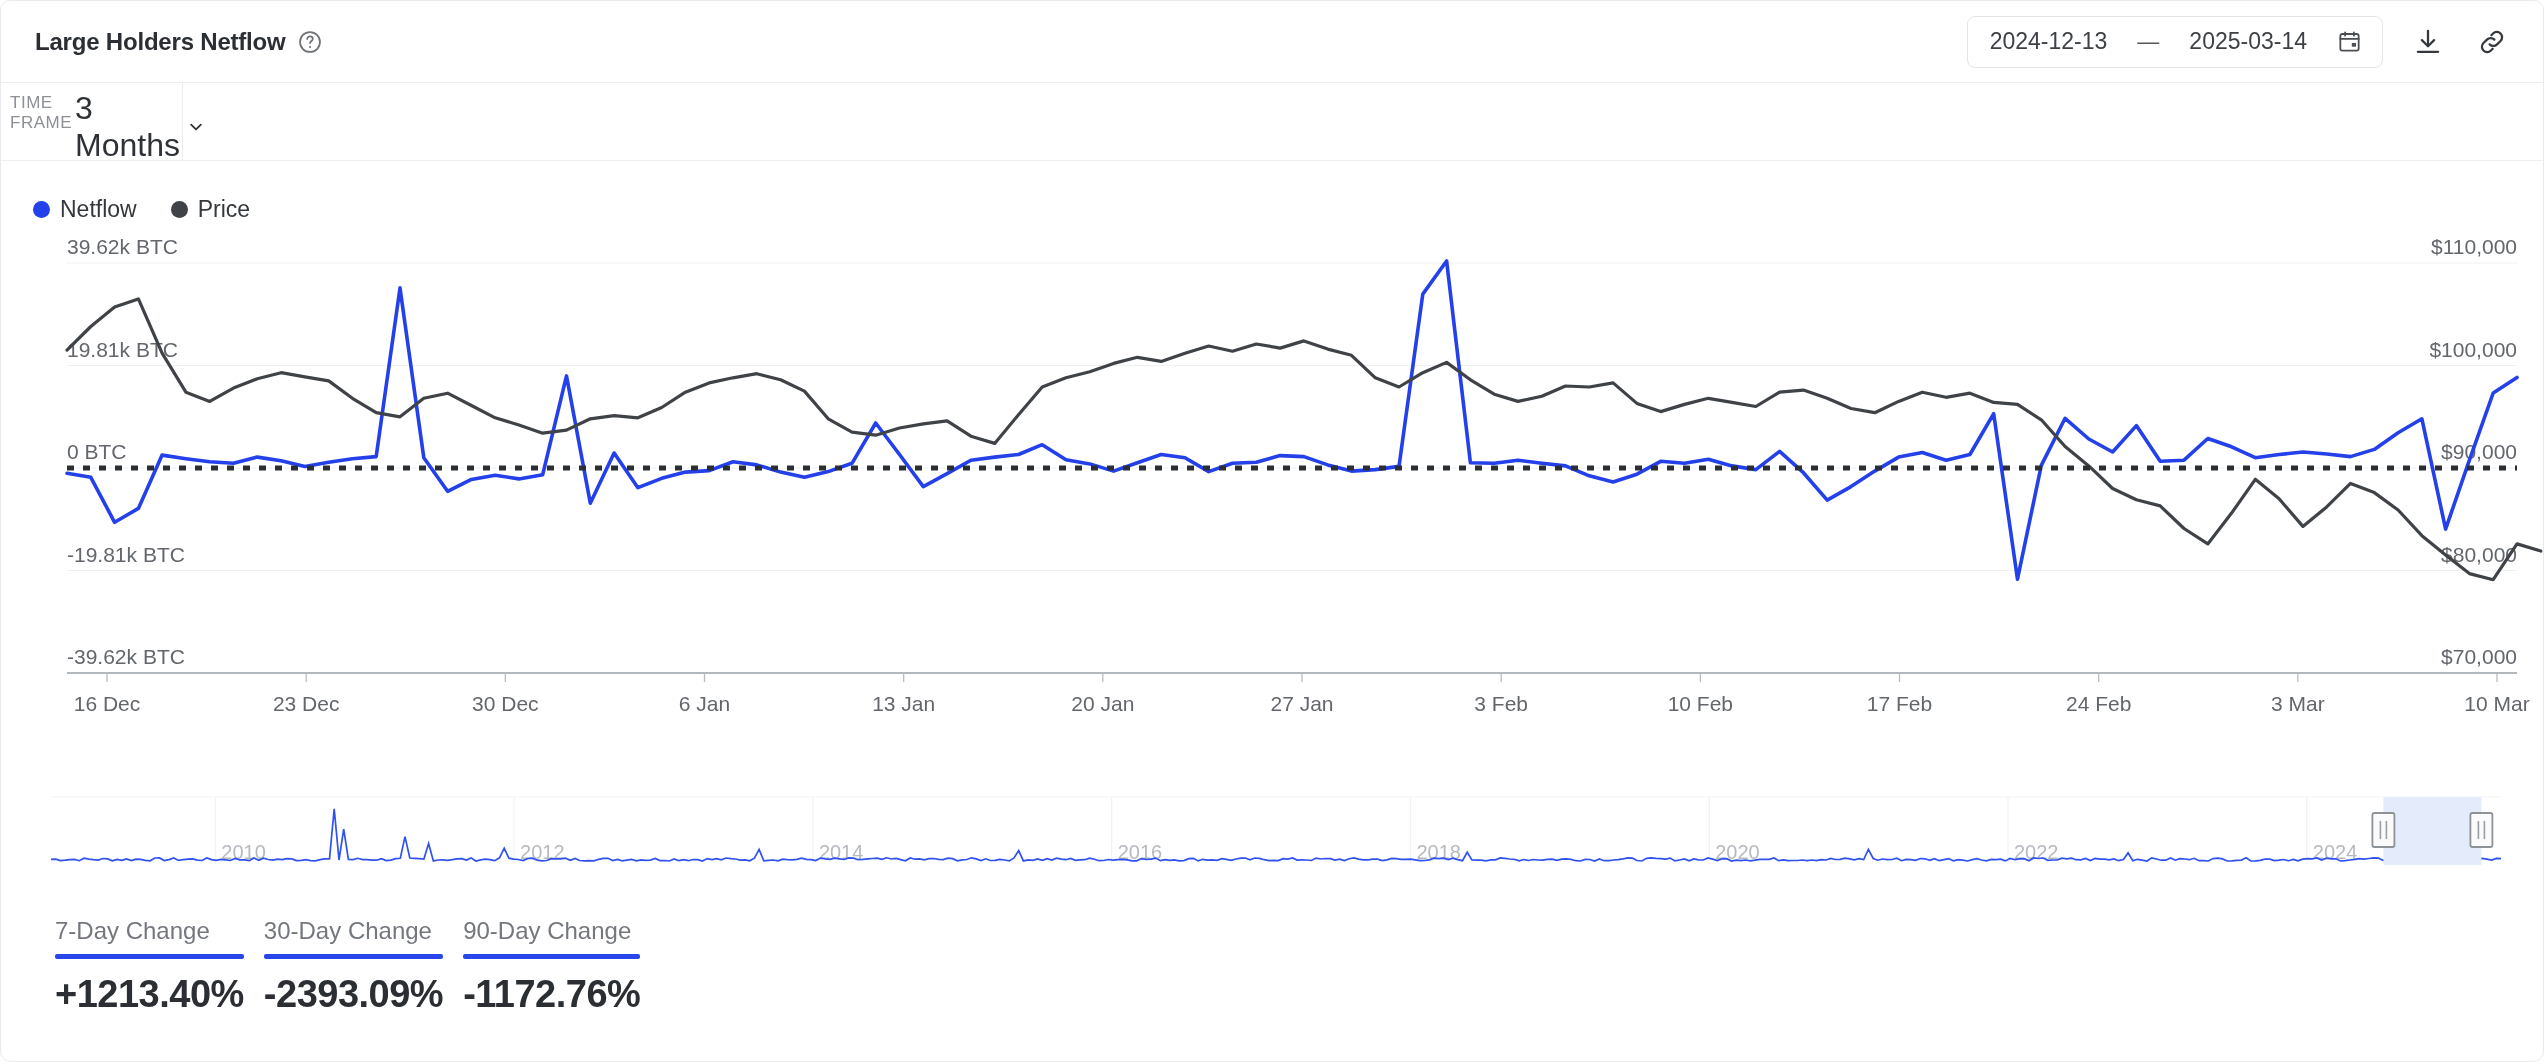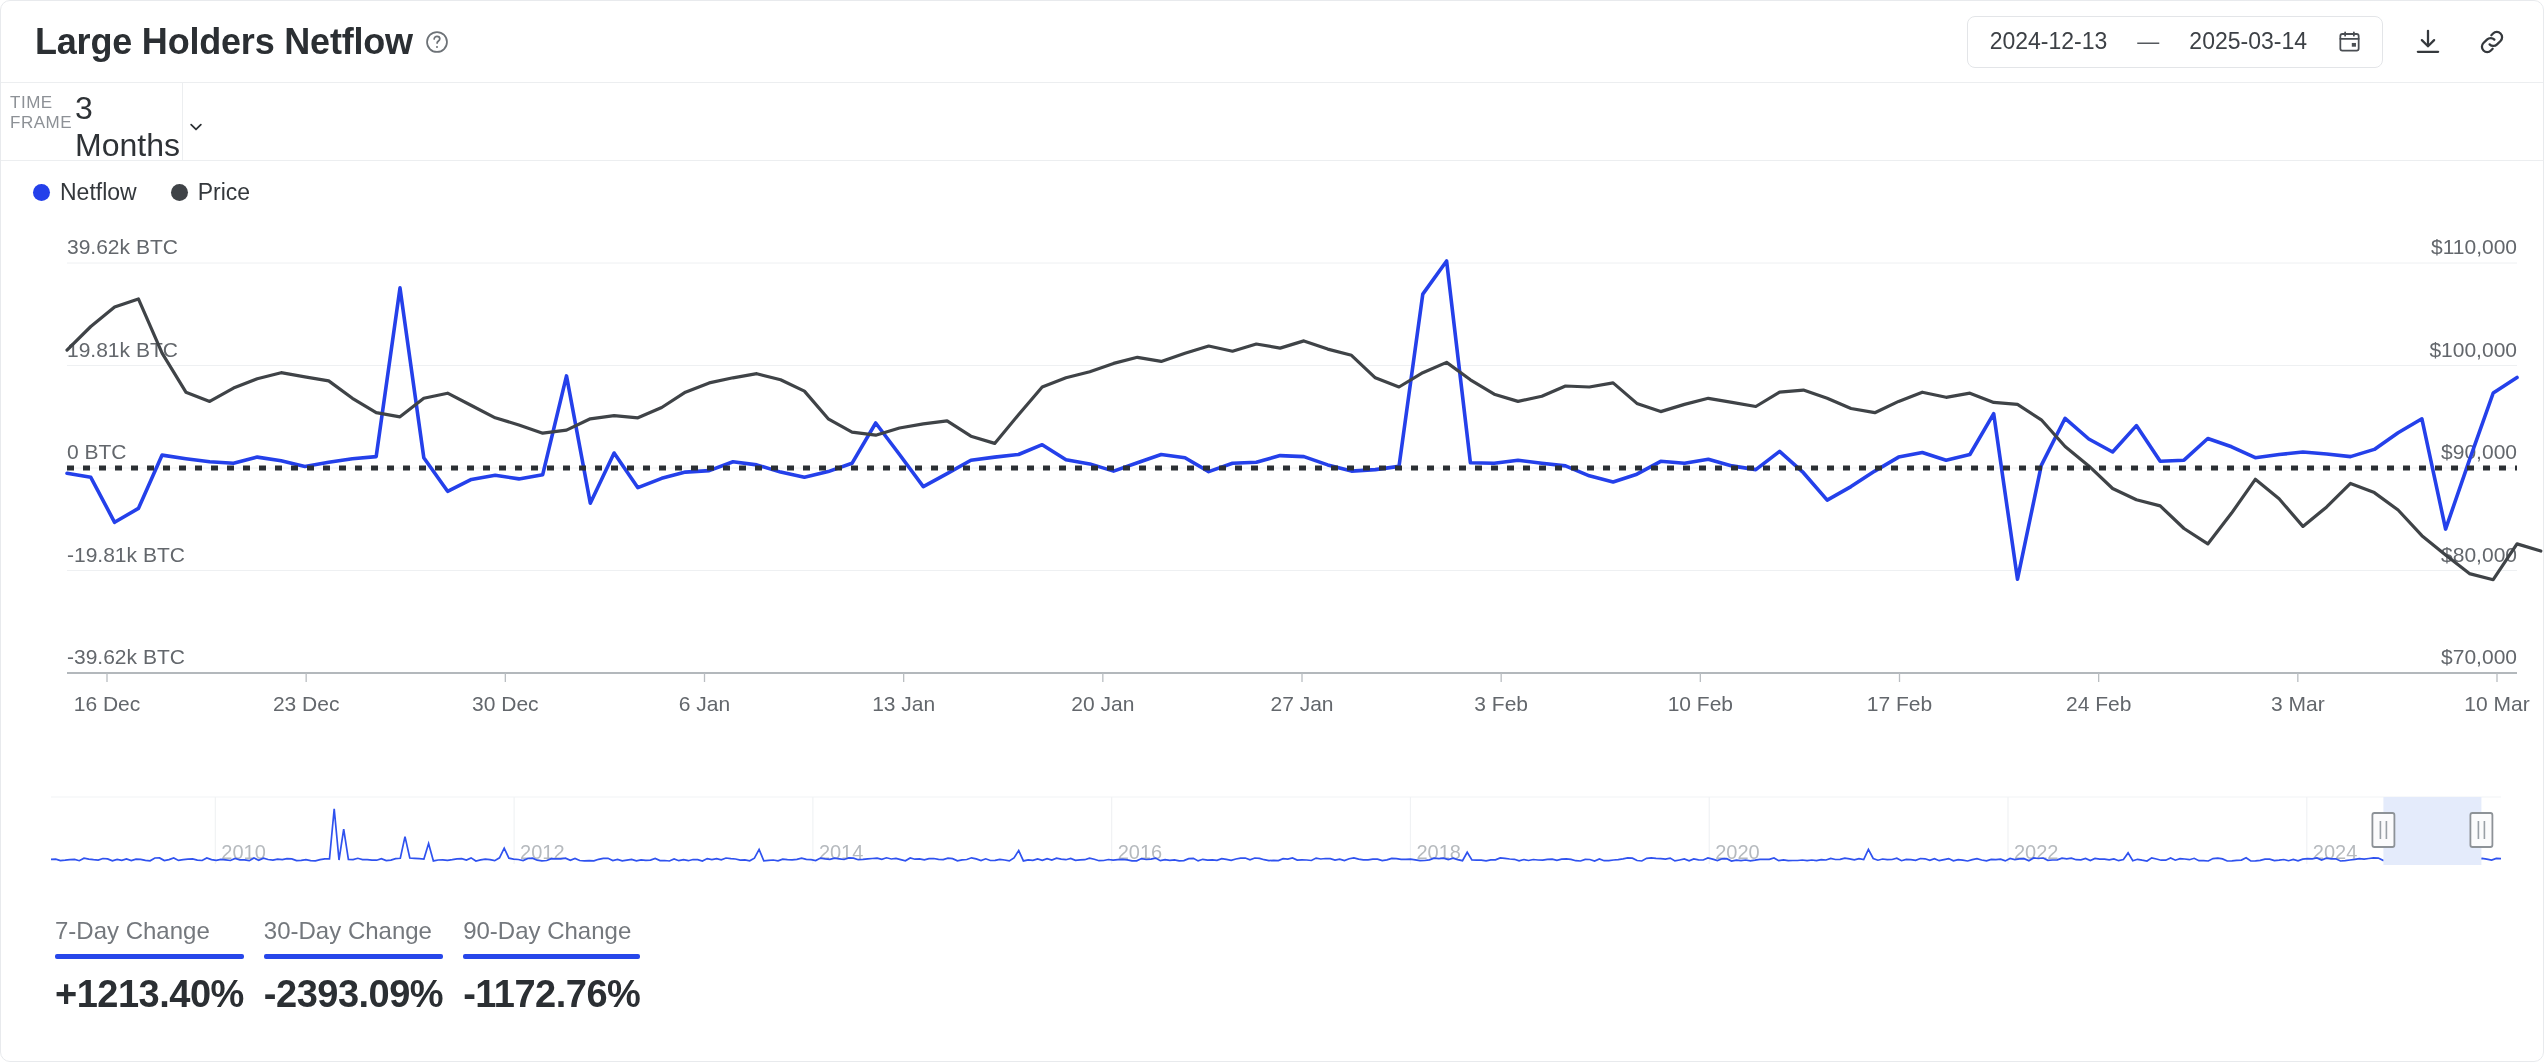--- a/index.html
+++ b/index.html
@@ -24,21 +24,21 @@
   .header {
     position: relative;
     height: 82px;
     border-bottom: 1px solid #eceef0;
     display: flex;
     align-items: center;
     padding: 0 32px 0 34px;
   }
   .title-wrap { display: flex; align-items: center; gap: 11px; }
   .title {
-    font-size: 36px;
+    font-size: 24px;
     font-weight: bold;
     color: #2b2f33;
     letter-spacing: -0.2px;
     white-space: nowrap;
   }
   .help-icon {
     width: 26px; height: 26px;
     display: inline-flex; align-items: center; justify-content: center;
     color: #6d7277;
   }
@@ -96,21 +96,21 @@
     font-size: 32px;
     color: #2e3236;
     cursor: pointer;
   }
   .chev { width: 18px; height: 18px; color: #2e3236; display:inline-flex; }
 
   
   .legend {
     height: 62px;
     display: flex;
-    align-items: center;
+    align-items: flex-end;
     gap: 34px;
     padding-left: 32px;
   }
   .legend-item {
     display: flex;
     align-items: center;
     gap: 10px;
     font-size: 23px;
     color: #34383c;
     cursor: pointer;

